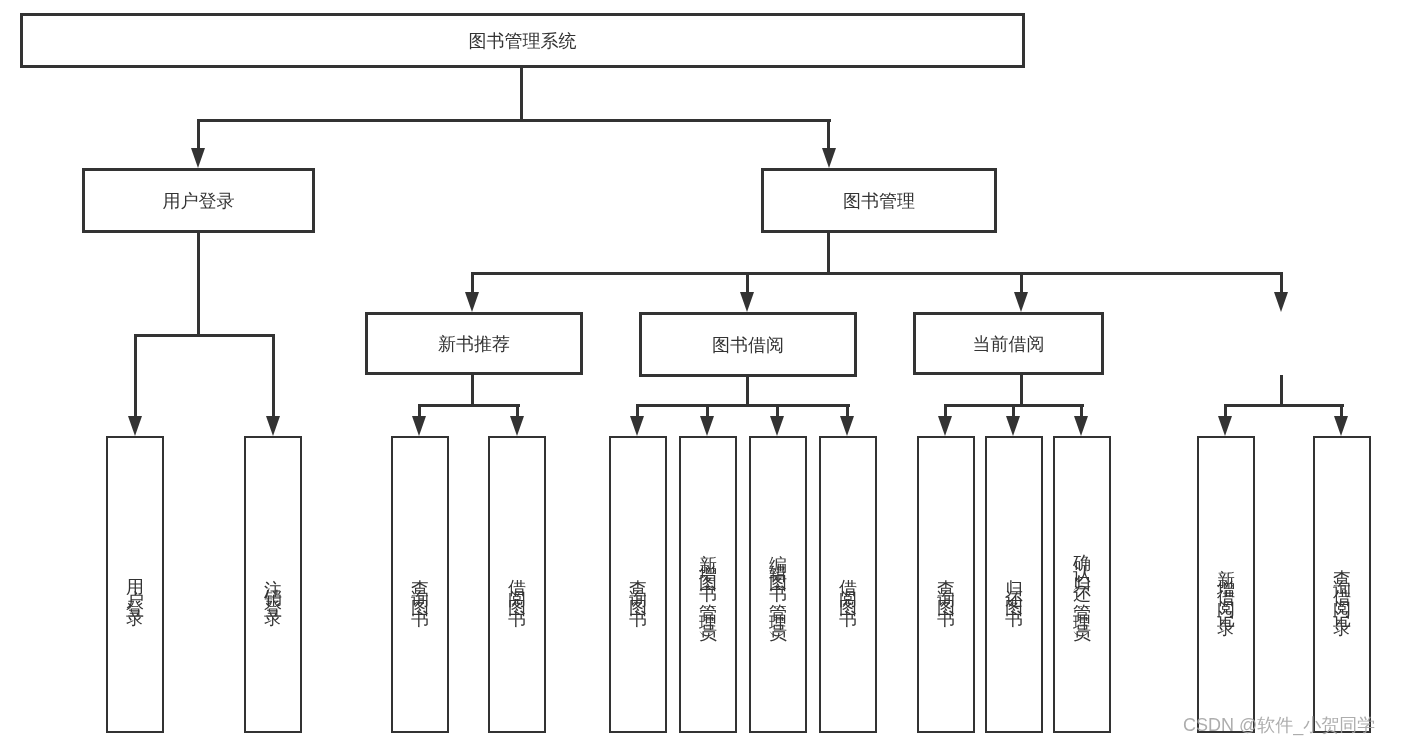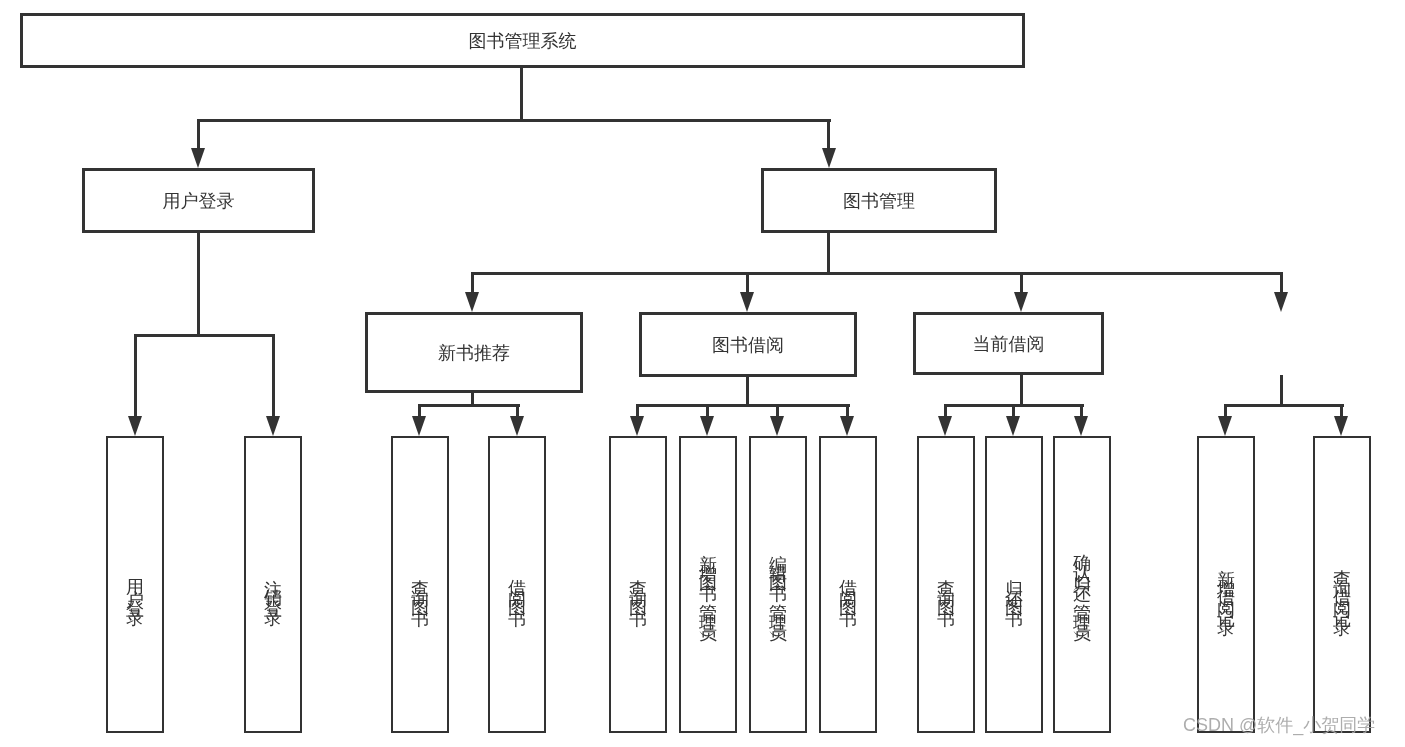--- a/index.html
+++ b/index.html
@@ -99,21 +99,21 @@
   <div class="line" style="left:471px; top:272px; width:812px; height:3px;"></div>
   <div class="line" style="left:471px; top:274px; width:3px; height:22px;"></div>
   <div class="arrowhead" style="left:465px; top:292px;"></div>
   <div class="line" style="left:746px; top:274px; width:3px; height:22px;"></div>
   <div class="arrowhead" style="left:740px; top:292px;"></div>
   <div class="line" style="left:1020px; top:274px; width:3px; height:22px;"></div>
   <div class="arrowhead" style="left:1014px; top:292px;"></div>
   <div class="line" style="left:1280px; top:274px; width:3px; height:22px;"></div>
   <div class="arrowhead" style="left:1274px; top:292px;"></div>
 
-  <div class="box" style="left:365px; top:312px; width:218px; height:81px;">
+  <div class="box" style="left:365px; top:312px; width:218px; height:63px;">
     <span>新书推荐</span>
   </div>
   <div class="box" style="left:639px; top:312px; width:218px; height:65px;">
     <span>图书借阅</span>
   </div>
   <div class="box" style="left:913px; top:312px; width:191px; height:63px;">
     <span>当前借阅</span>
   </div>
 
   <div class="line" style="left:471px; top:375px; width:3px; height:32px;"></div>

